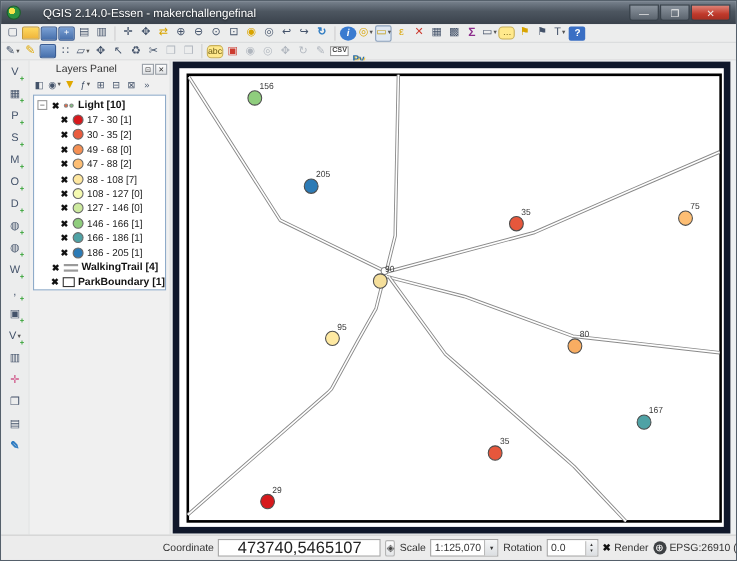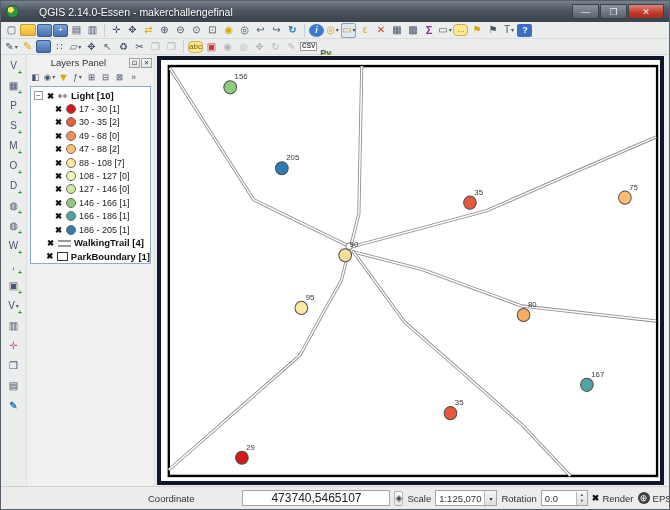--- a/index.html
+++ b/index.html
@@ -68,28 +68,28 @@
   .class-label{font-size:9px;color:#222;}
   .swatch{width:10px;height:10px;flex:0 0 10px;border-radius:50%;border:1px solid #6a6a6a;}
   .sym-grad{width:10px;flex:0 0 10px;display:flex;gap:1px;}
   .sym-grad i{width:4px;height:4px;border-radius:50%;background:#e9643f;border:1px solid #888;}
   .sym-grad i+i{background:#7fc97f;}
   .sym-line{width:13px;height:7px;flex:0 0 13px;border-top:2px solid #9a9a9a;border-bottom:2px solid #9a9a9a;margin-top:2px;}
   .sym-poly{width:11px;height:9px;flex:0 0 11px;background:#fff;border:1px solid #333;}
 
   
   .map-area{flex:1;background:#eef0f1;padding:1px 5px 1px 1px;min-width:0;}
-  .map-canvas{width:100%;height:100%;background:#fff;border:4px solid #0f172a;position:relative;}
+  .map-canvas{width:100%;height:100%;background:#fff;border:6px solid #0f172a;position:relative;}
   .map-canvas svg{position:absolute;inset:0;width:100%;height:100%;}
   .splitter{width:2px;flex:0 0 2px;background:#e3e4e5;}
 
   
   .statusbar{height:23px;flex:0 0 23px;background:#ececec;border-top:1px solid #cfcfcf;display:flex;align-items:center;font-size:9.5px;color:#333;padding:0 3px;gap:4px;white-space:nowrap;}
   .sb-spacer{width:140px;flex:0 0 140px;}
-  .sb-input{width:148px;height:16px;border:1px solid #a5a5a5;text-align:center;font-size:12px;font-family:"Liberation Sans",sans-serif;background:#fff;color:#222;margin-left:44px;}
+  .sb-input{width:148px;height:16px;border:1px solid #a5a5a5;text-align:center;font-size:15px;font-family:"Liberation Sans",sans-serif;background:#fff;color:#222;}
   .sb-iconbtn{width:15px;height:15px;display:flex;align-items:center;justify-content:center;border:1px solid #b5b5b5;background:linear-gradient(#fdfdfd,#e4e6e8);border-radius:2px;font-size:9px;color:#444;}
   .sb-combo{height:16px;display:flex;align-items:center;border:1px solid #a5a5a5;background:#fff;}
   .sb-combo .val{padding:0 3px;min-width:44px;text-align:right;}
   .combo-arrow{width:12px;height:14px;display:flex;align-items:center;justify-content:center;font-size:6px;background:linear-gradient(#f5f6f7,#dcdfe2);border-left:1px solid #b9b9b9;color:#333;}
   .sb-spin{height:16px;display:flex;align-items:center;border:1px solid #a5a5a5;background:#fff;}
   .sb-spin .val{width:34px;padding:0 3px;}
   .spin-arrows{display:flex;flex-direction:column;border-left:1px solid #b9b9b9;background:linear-gradient(#f5f6f7,#dcdfe2);}
   .spin-arrows span{font-size:4.5px;line-height:6.5px;width:10px;text-align:center;color:#333;}
   .sb-check{display:flex;align-items:center;gap:3px;}
   .chk-x{font-size:9px;font-weight:bold;color:#111;}

